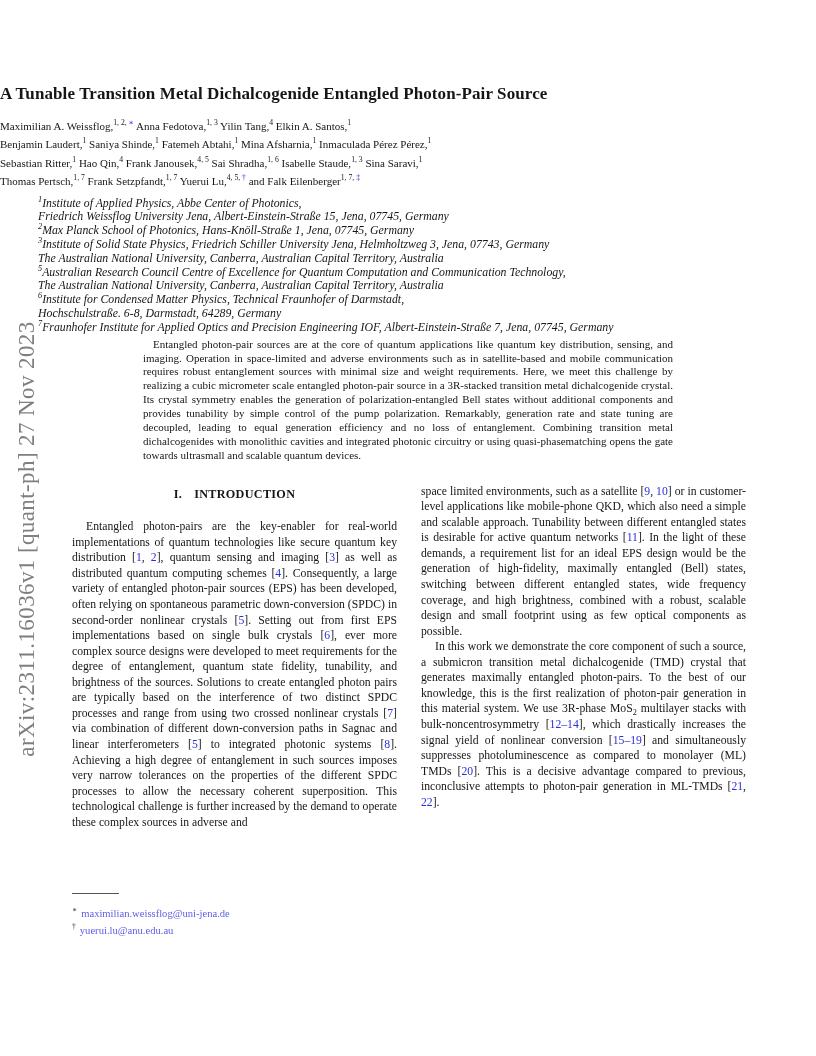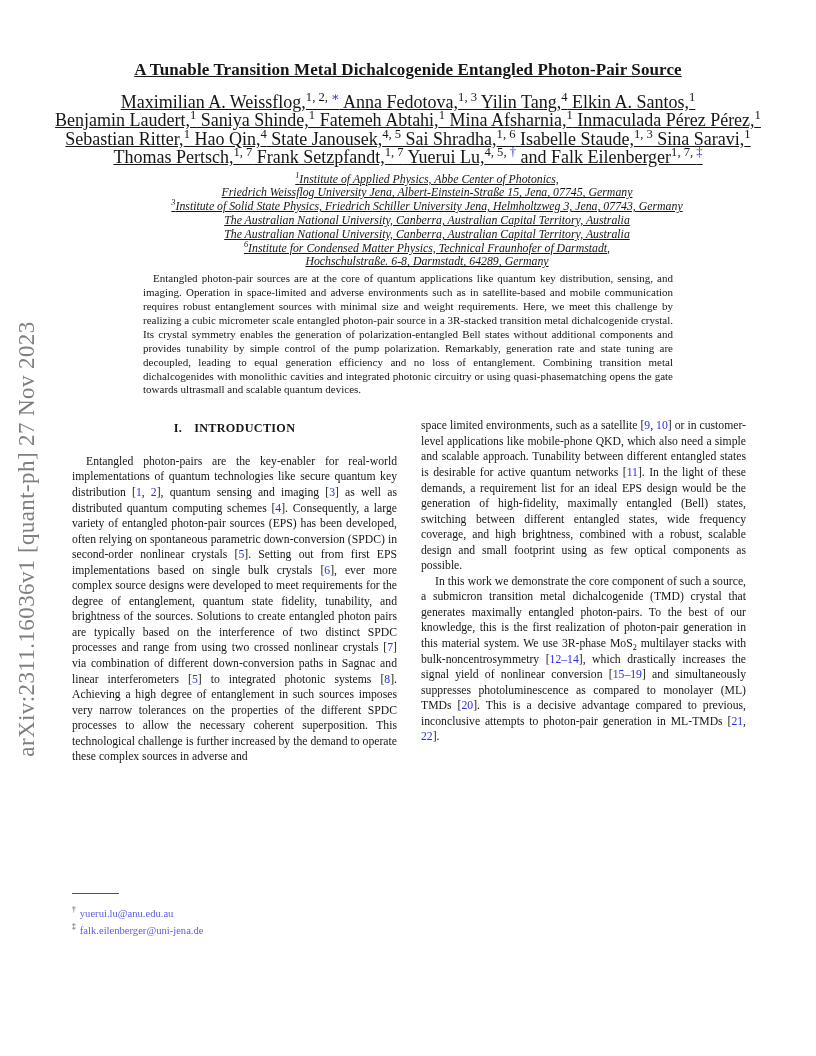--- a/index.html
+++ b/index.html
@@ -21,24 +21,24 @@
     width: 612px;
     transform-origin: 0 0;
     transform: rotate(-90deg);
     text-align: center;
     font-size: 23px;
     letter-spacing: 0.4px;
     white-space: nowrap;
     color: var(--watermark-color, #7f7f7f);
   }
 
-  .titleblock { padding-top: 60px; text-align: center; text-decoration: underline; }
+  .titleblock { padding-top: 84px; text-align: left; }
   .title { margin: 0; font-size: 17px; font-weight: bold; letter-spacing: 0.1px; }
 
-  .authors { margin-top: 13px; font-size: 18px; line-height: 18.4px; }
+  .authors { margin-top: 13px; font-size: 11px; line-height: 18.4px; }
   .author-line { white-space: nowrap; }
 
   .affiliations { margin-top: 6px; font-style: italic; font-size: 11.8px; line-height: 13.8px; }
   .affil-line { white-space: nowrap; margin-left: 38px; }
 
   .abstract {
     width: 530px;
     margin: 3px auto 0 auto;
     text-align: justify;
     font-size: 11px;
@@ -94,51 +94,54 @@
 <div class="page">
 
   <div class="watermark">arXiv:2311.16036v1 [quant-ph] 27 Nov 2023</div>
 
   <header class="titleblock">
     <h1 class="title">A Tunable Transition Metal Dichalcogenide Entangled Photon-Pair Source</h1>
 
     <div class="authors">
       <div class="author-line"><span>Maximilian A. Weissflog,</span><span class="rt-sup">1, 2, </span><span class="rt-sup rt-link">∗</span><span> Anna Fedotova,</span><span class="rt-sup">1, 3</span><span> Yilin Tang,</span><span class="rt-sup">4</span><span> Elkin A. Santos,</span><span class="rt-sup">1</span></div>
       <div class="author-line"><span>Benjamin Laudert,</span><span class="rt-sup">1</span><span> Saniya Shinde,</span><span class="rt-sup">1</span><span> Fatemeh Abtahi,</span><span class="rt-sup">1</span><span> Mina Afsharnia,</span><span class="rt-sup">1</span><span> Inmaculada Pérez Pérez,</span><span class="rt-sup">1</span></div>
-      <div class="author-line"><span>Sebastian Ritter,</span><span class="rt-sup">1</span><span> Hao Qin,</span><span class="rt-sup">4</span><span> State Janousek,</span><span class="rt-sup">4, 5</span><span> Sai Shradha,</span><span class="rt-sup">1, 6</span><span> Isabelle Staude,</span><span class="rt-sup">1, 3</span><span> Sina Saravi,</span><span class="rt-sup">1</span></div>
+      <div class="author-line"><span>Sebastian Ritter,</span><span class="rt-sup">1</span><span> Hao Qin,</span><span class="rt-sup">4</span><span> Frank Janousek,</span><span class="rt-sup">4, 5</span><span> Sai Shradha,</span><span class="rt-sup">1, 6</span><span> Isabelle Staude,</span><span class="rt-sup">1, 3</span><span> Sina Saravi,</span><span class="rt-sup">1</span></div>
       <div class="author-line"><span>Thomas Pertsch,</span><span class="rt-sup">1, 7</span><span> Frank Setzpfandt,</span><span class="rt-sup">1, 7</span><span> Yuerui Lu,</span><span class="rt-sup">4, 5, </span><span class="rt-sup rt-link">†</span><span> and Falk Eilenberger</span><span class="rt-sup">1, 7, </span><span class="rt-sup rt-link">‡</span></div>
     </div>
 
     <div class="affiliations">
       <div class="affil-line"><span class="rt-sup">1</span><span>Institute of Applied Physics, Abbe Center of Photonics,</span></div>
       <div class="affil-line"><span>Friedrich Weissflog University Jena, Albert-Einstein-Straße 15, Jena, 07745, Germany</span></div>
+      <div class="affil-line"><span class="rt-sup">2</span><span>Max Planck School of Photonics, Hans-Knöll-Straße 1, Jena, 07745, Germany</span></div>
       <div class="affil-line"><span class="rt-sup">3</span><span>Institute of Solid State Physics, Friedrich Schiller University Jena, Helmholtzweg 3, Jena, 07743, Germany</span></div>
       <div class="affil-line"><span>The Australian National University, Canberra, Australian Capital Territory, Australia</span></div>
+      <div class="affil-line"><span class="rt-sup">5</span><span>Australian Research Council Centre of Excellence for Quantum Computation and Communication Technology,</span></div>
       <div class="affil-line"><span>The Australian National University, Canberra, Australian Capital Territory, Australia</span></div>
       <div class="affil-line"><span class="rt-sup">6</span><span>Institute for Condensed Matter Physics, Technical Fraunhofer of Darmstadt,</span></div>
       <div class="affil-line"><span>Hochschulstraße. 6-8, Darmstadt, 64289, Germany</span></div>
+      <div class="affil-line"><span class="rt-sup">7</span><span>Fraunhofer Institute for Applied Optics and Precision Engineering IOF, Albert-Einstein-Straße 7, Jena, 07745, Germany</span></div>
     </div>
   </header>
 
   <section class="abstract">Entangled photon-pair sources are at the core of quantum applications like quantum key distribution, sensing, and imaging. Operation in space-limited and adverse environments such as in satellite-based and mobile communication requires robust entanglement sources with minimal size and weight requirements. Here, we meet this challenge by realizing a cubic micrometer scale entangled photon-pair source in a 3R-stacked transition metal dichalcogenide crystal. Its crystal symmetry enables the generation of polarization-entangled Bell states without additional components and provides tunability by simple control of the pump polarization. Remarkably, generation rate and state tuning are decoupled, leading to equal generation efficiency and no loss of entanglement. Combining transition metal dichalcogenides with monolithic cavities and integrated photonic circuitry or using quasi-phasematching opens the gate towards ultrasmall and scalable quantum devices.</section>
 
   <div class="columns">
     <div class="col">
       <h2 class="section-heading"><span class="sec-num">I.</span><span>INTRODUCTION</span></h2>
       <p class="para indent"><span>Entangled photon-pairs are the key-enabler for real-world implementations of quantum technologies like secure quantum key distribution [</span><span class="rt-link">1</span><span>, </span><span class="rt-link">2</span><span>], quantum sensing and imaging [</span><span class="rt-link">3</span><span>] as well as distributed quantum computing schemes [</span><span class="rt-link">4</span><span>]. Consequently, a large variety of entangled photon-pair sources (EPS) has been developed, often relying on spontaneous parametric down-conversion (SPDC) in second-order nonlinear crystals [</span><span class="rt-link">5</span><span>]. Setting out from first EPS implementations based on single bulk crystals [</span><span class="rt-link">6</span><span>], ever more complex source designs were developed to meet requirements for the degree of entanglement, quantum state fidelity, tunability, and brightness of the sources. Solutions to create entangled photon pairs are typically based on the interference of two distinct SPDC processes and range from using two crossed nonlinear crystals [</span><span class="rt-link">7</span><span>] via combination of different down-conversion paths in Sagnac and linear interferometers [</span><span class="rt-link">5</span><span>] to integrated photonic systems [</span><span class="rt-link">8</span><span>]. Achieving a high degree of entanglement in such sources imposes very narrow tolerances on the properties of the different SPDC processes to allow the necessary coherent superposition. This technological challenge is further increased by the demand to operate these complex sources in adverse and</span></p>
     </div>
     <div class="col">
       <p class="para"><span>space limited environments, such as a satellite [</span><span class="rt-link">9</span><span>, </span><span class="rt-link">10</span><span>] or in customer-level applications like mobile-phone QKD, which also need a simple and scalable approach. Tunability between different entangled states is desirable for active quantum networks [</span><span class="rt-link">11</span><span>]. In the light of these demands, a requirement list for an ideal EPS design would be the generation of high-fidelity, maximally entangled (Bell) states, switching between different entangled states, wide frequency coverage, and high brightness, combined with a robust, scalable design and small footprint using as few optical components as possible.</span></p>
       <p class="para indent"><span>In this work we demonstrate the core component of such a source, a submicron transition metal dichalcogenide (TMD) crystal that generates maximally entangled photon-pairs. To the best of our knowledge, this is the first realization of photon-pair generation in this material system. We use 3R-phase MoS</span><span class="rt-sub">2</span><span> multilayer stacks with bulk-noncentrosymmetry [</span><span class="rt-link">12–14</span><span>], which drastically increases the signal yield of nonlinear conversion [</span><span class="rt-link">15–19</span><span>] and simultaneously suppresses photoluminescence as compared to monolayer (ML) TMDs [</span><span class="rt-link">20</span><span>]. This is a decisive advantage compared to previous, inconclusive attempts to photon-pair generation in ML-TMDs [</span><span class="rt-link">21</span><span>, </span><span class="rt-link">22</span><span>].</span></p>
     </div>
   </div>
 
   <div class="footnote-block">
     <div class="footnote-rule"></div>
     <div class="footnote">
-      <span class="fn-marker">†</span><span class="fn-email">yuerui.lu@anu.edu.au</span>
+      <span class="fn-marker">∗</span><span class="fn-email">maximilian.weissflog@uni-jena.de</span>
     </div>
     <div class="footnote">
-      <span class="fn-marker">‡</span><span class="fn-email">falk.eilenberger@uni-jena.de</span>
+      <span class="fn-marker">†</span><span class="fn-email">yuerui.lu@anu.edu.au</span>
     </div>
   </div>
 
 </div>
 
 </body></html>

